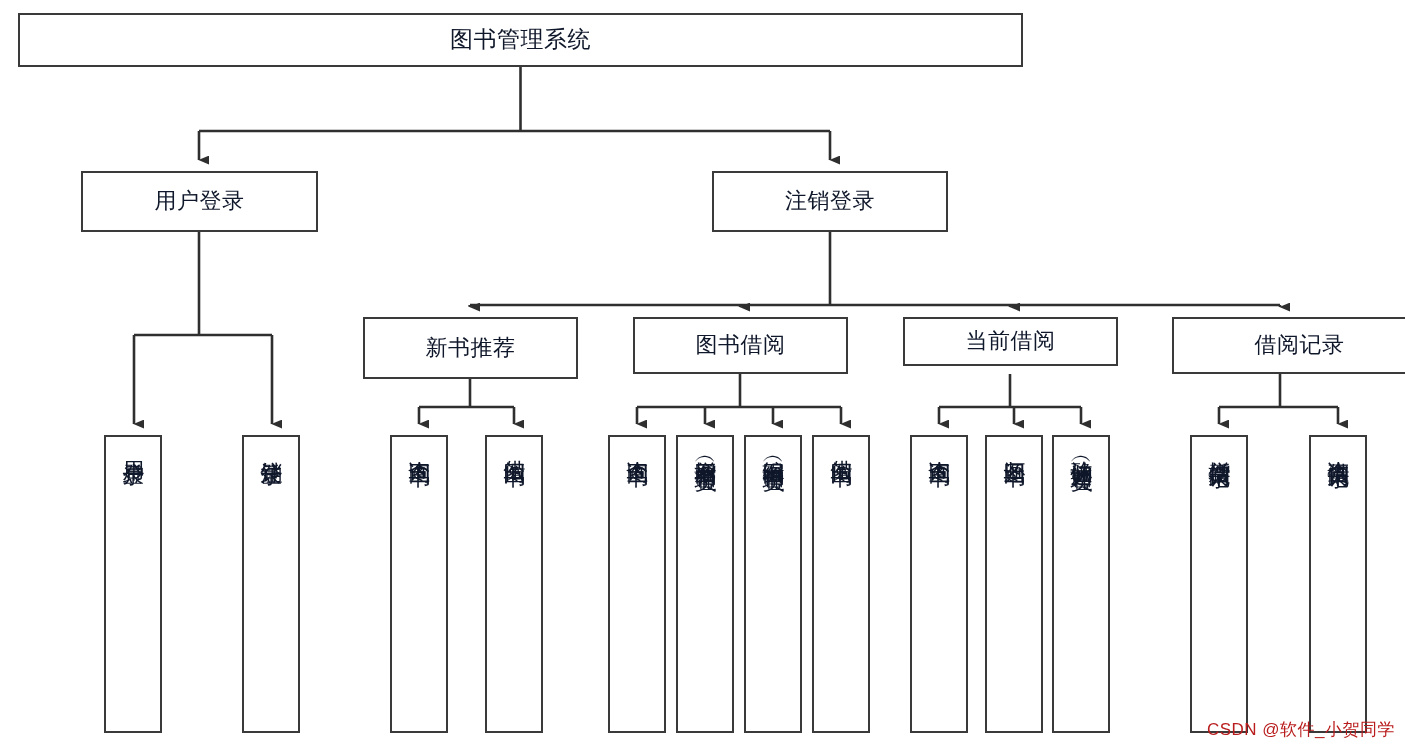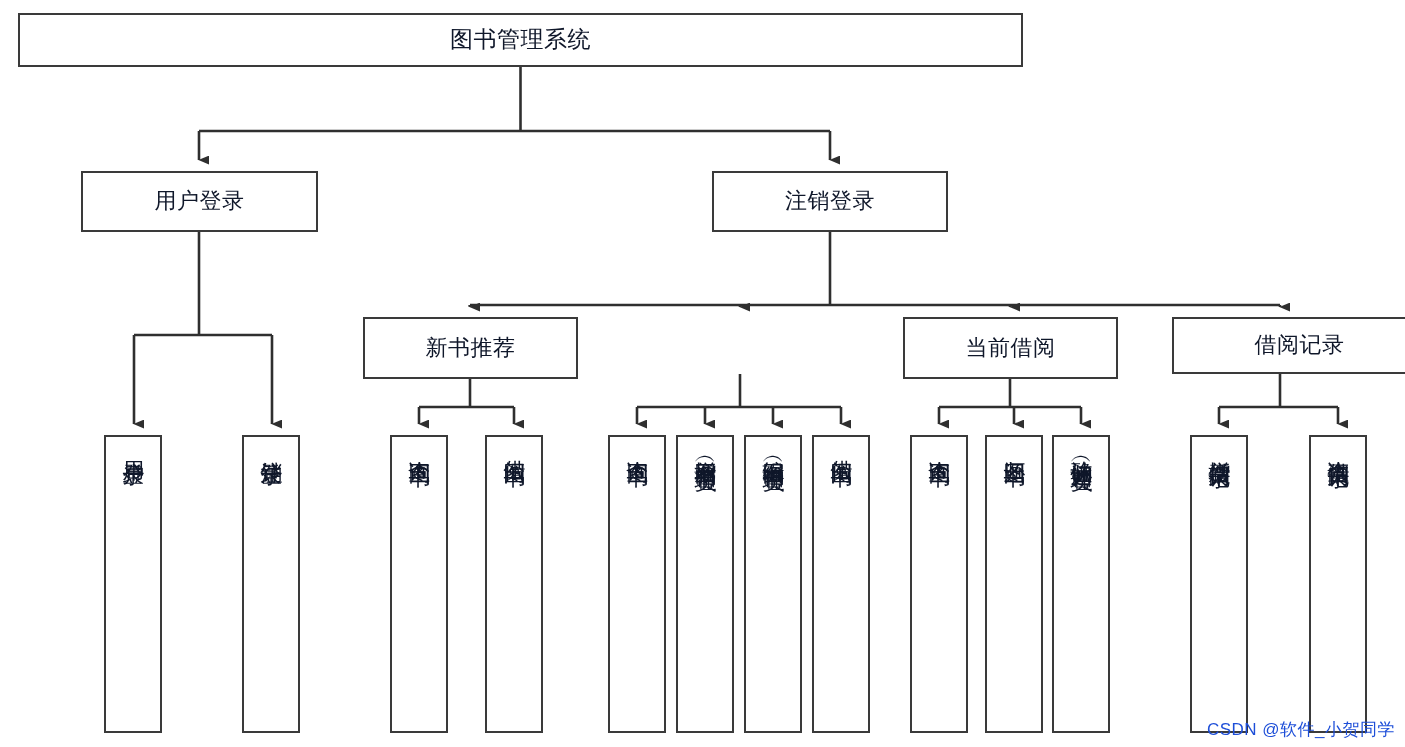--- a/index.html
+++ b/index.html
@@ -56,21 +56,21 @@
     writing-mode: vertical-rl;
     text-orientation: upright;
     line-height: 1.04;
     letter-spacing: 1.5px;
   }
   .watermark {
     position: absolute;
     right: 10px;
     bottom: 6px;
     font-size: 17px;
-    color: #1d4ed8;
+    color: #b91c1c;
     font-family: "Liberation Sans", "DejaVu Sans", sans-serif;
     letter-spacing: 0.5px;
     white-space: nowrap;
     pointer-events: none;
   }
 </style>
 </head>
 <body>
 
 <div id="diagram-root">
@@ -134,21 +134,24 @@
   <div class="node-box horiz-node" style="left: 81px; top: 171px; width: 237px; height: 61px;">
     <span class="node-label" style="font-size: 22px;">用户登录</span>
   </div>
   <div class="node-box horiz-node" style="left: 712px; top: 171px; width: 236px; height: 61px;">
     <span class="node-label" style="font-size: 22px;">注销登录</span>
   </div>
 
   <div class="node-box horiz-node" style="left: 363px; top: 317px; width: 215px; height: 62px;">
     <span class="node-label" style="font-size: 22px;">新书推荐</span>
   </div>
-  <div class="node-box horiz-node" style="left: 903px; top: 317px; width: 215px; height: 62px;">
+  <div class="node-box horiz-node" style="left: 633px; top: 317px; width: 215px; height: 57px;">
+    <span class="node-label" style="font-size: 22px;">图书借阅</span>
+  </div>
+  <div class="node-box horiz-node" style="left: 903px; top: 317px; width: 215px; height: 49px;">
     <span class="node-label" style="font-size: 22px;">当前借阅</span>
   </div>
   <div class="node-box horiz-node" style="left: 1172px; top: 317px; width: 255px; height: 57px;">
     <span class="node-label" style="font-size: 22px;">借阅记录</span>
   </div>
 
   <div class="node-box vert-node" style="left: 104px; top: 435px; width: 58px; height: 298px;">
     <span class="node-label" style="font-size: 22px;">用户登录</span>
   </div>
   <div class="node-box vert-node" style="left: 242px; top: 435px; width: 58px; height: 298px;">

